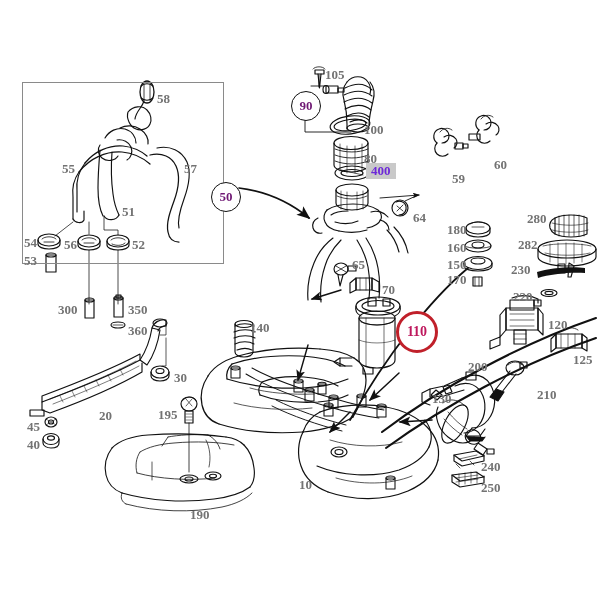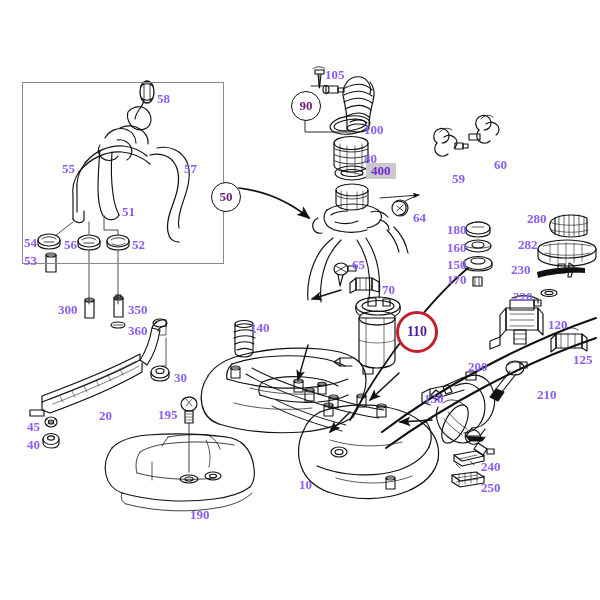--- a/index.html
+++ b/index.html
@@ -18,21 +18,21 @@
   }
   #art-layer {
     position: absolute;
     left: 0; top: 0;
     width: 600px; height: 600px;
   }
   .lbl {
     position: absolute;
     font-family: "Liberation Serif", serif;
     font-weight: bold;
-    color: #8b5cf6;
+    color: #737373;
     white-space: nowrap;
     line-height: 1;
     letter-spacing: 0px;
   }
   .lbl-13 { font-size: 13px; }
   .lbl-hl {
     background: #c9c9c9;
     padding: 1px 5px 2px 5px;
     color: #6d28d9;
   }
@@ -55,21 +55,21 @@
     width: 36px; height: 36px;
     border: 3px solid #c0202a;
     border-radius: 50%;
     background: #fff;
     display: flex;
     align-items: center;
     justify-content: center;
     font-family: "Liberation Serif", serif;
     font-weight: bold;
     font-size: 14px;
-    color: #4c1d95;
+    color: #be185d;
   }
   .inset-box {
     position: absolute;
     border: 1.6px solid #8a8a8a;
     background: transparent;
   }
 </style>
 </head>
 <body>
 
@@ -575,21 +575,21 @@
       <div class="lbl lbl-13" style="left: 447px; top: 258px;">150</div>
       <div class="lbl lbl-13" style="left: 447px; top: 273px;">170</div>
       <div class="lbl lbl-13" style="left: 527px; top: 212px;">280</div>
       <div class="lbl lbl-13" style="left: 518px; top: 238px;">282</div>
       <div class="lbl lbl-13" style="left: 511px; top: 263px;">230</div>
       <div class="lbl lbl-13" style="left: 513px; top: 290px;">220</div>
       <div class="lbl lbl-13" style="left: 548px; top: 318px;">120</div>
       <div class="lbl lbl-13" style="left: 573px; top: 353px;">125</div>
       <div class="lbl lbl-13" style="left: 468px; top: 360px;">200</div>
       <div class="lbl lbl-13" style="left: 537px; top: 388px;">210</div>
-      <div class="lbl lbl-13" style="left: 424px; top: 392px;">130</div>
+      <div class="lbl lbl-13" style="left: 424px; top: 392px; padding-left: 8px;">130</div>
       <div class="lbl lbl-13" style="left: 481px; top: 460px;">240</div>
       <div class="lbl lbl-13" style="left: 481px; top: 481px;">250</div>
       <div class="lbl lbl-13" style="left: 352px; top: 258px;">65</div>
       <div class="lbl lbl-13" style="left: 382px; top: 283px;">70</div>
       <div class="lbl lbl-13" style="left: 250px; top: 321px;">140</div>
       <div class="lbl lbl-13" style="left: 174px; top: 371px;">30</div>
       <div class="lbl lbl-13" style="left: 99px; top: 409px;">20</div>
       <div class="lbl lbl-13" style="left: 158px; top: 408px;">195</div>
       <div class="lbl lbl-13" style="left: 27px; top: 420px;">45</div>
       <div class="lbl lbl-13" style="left: 27px; top: 438px;">40</div>

